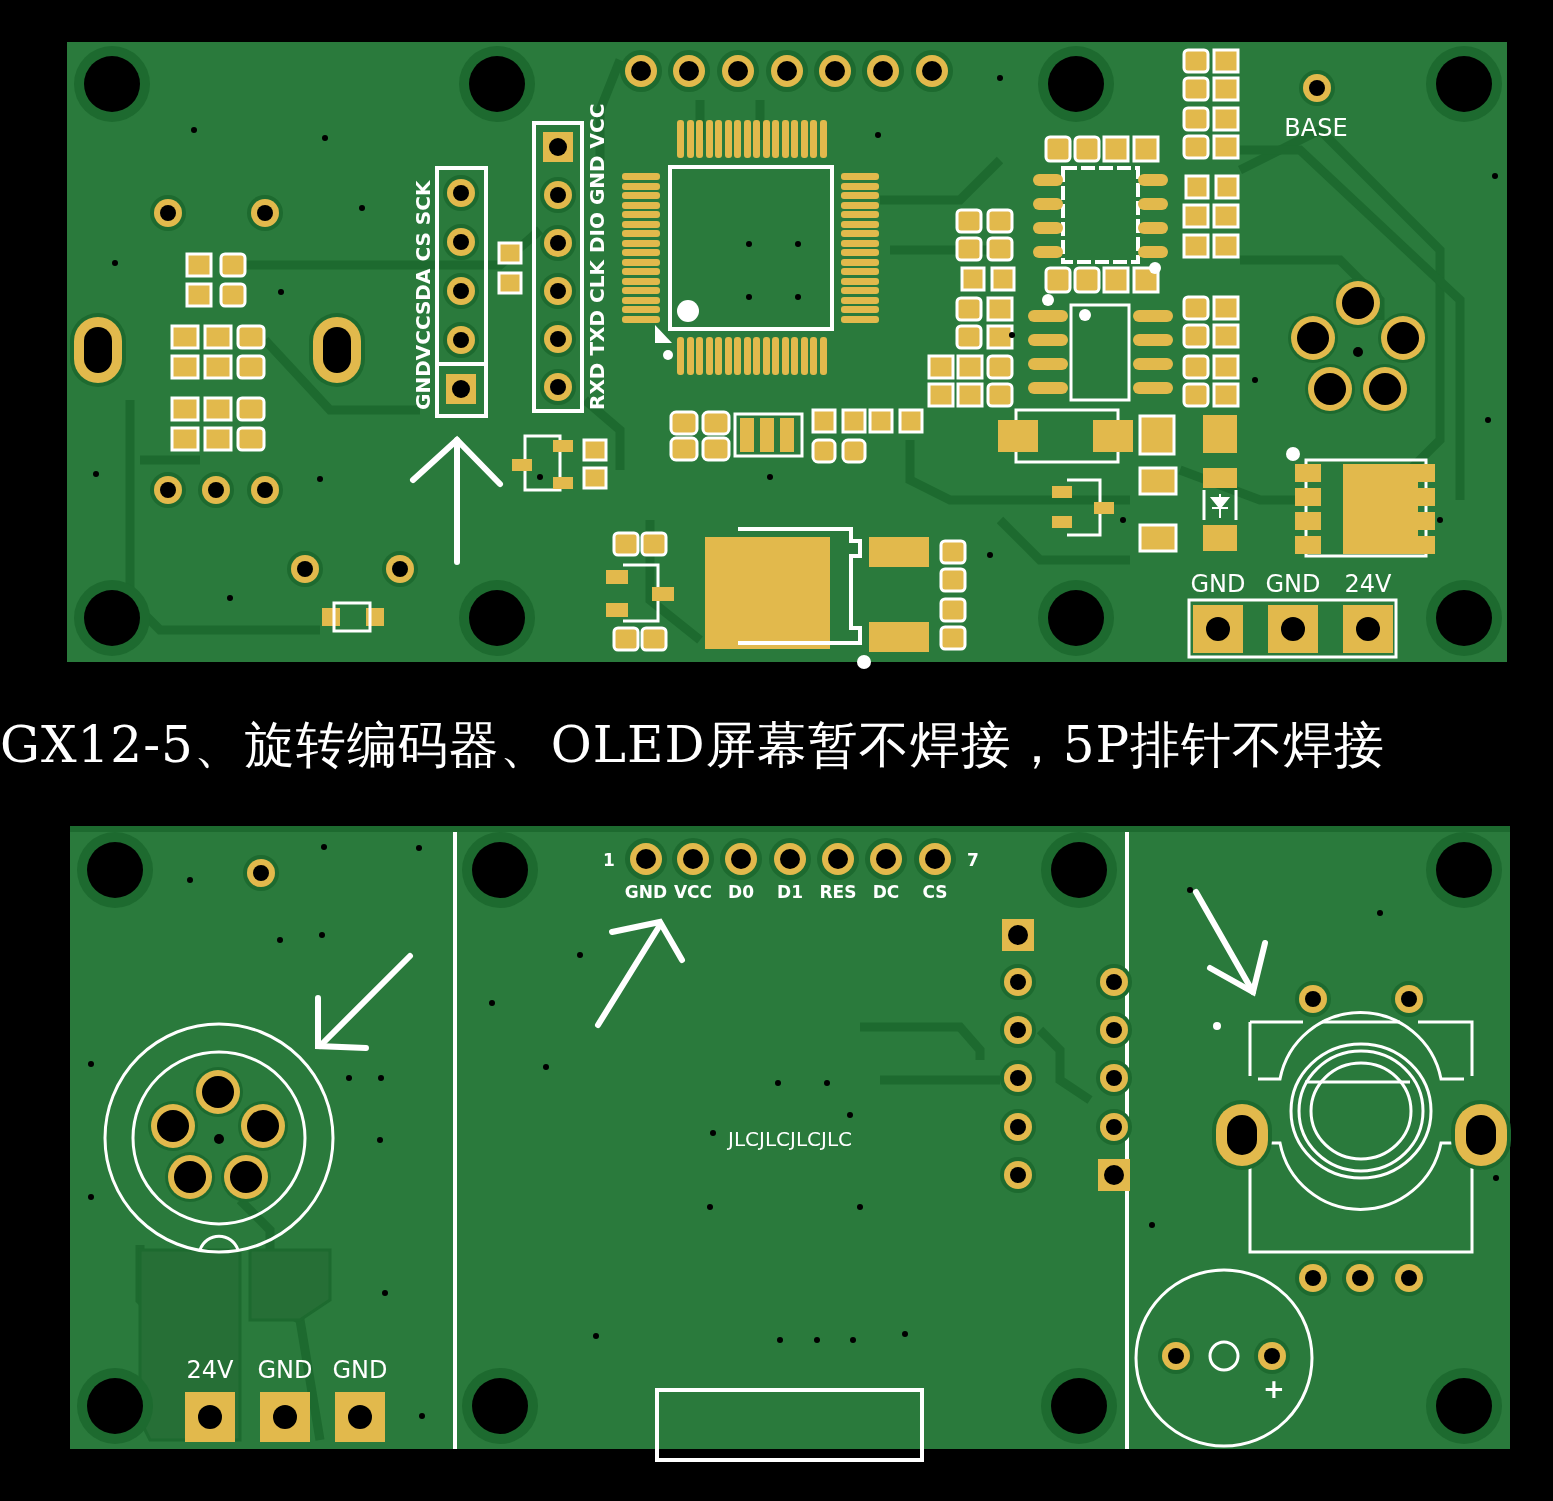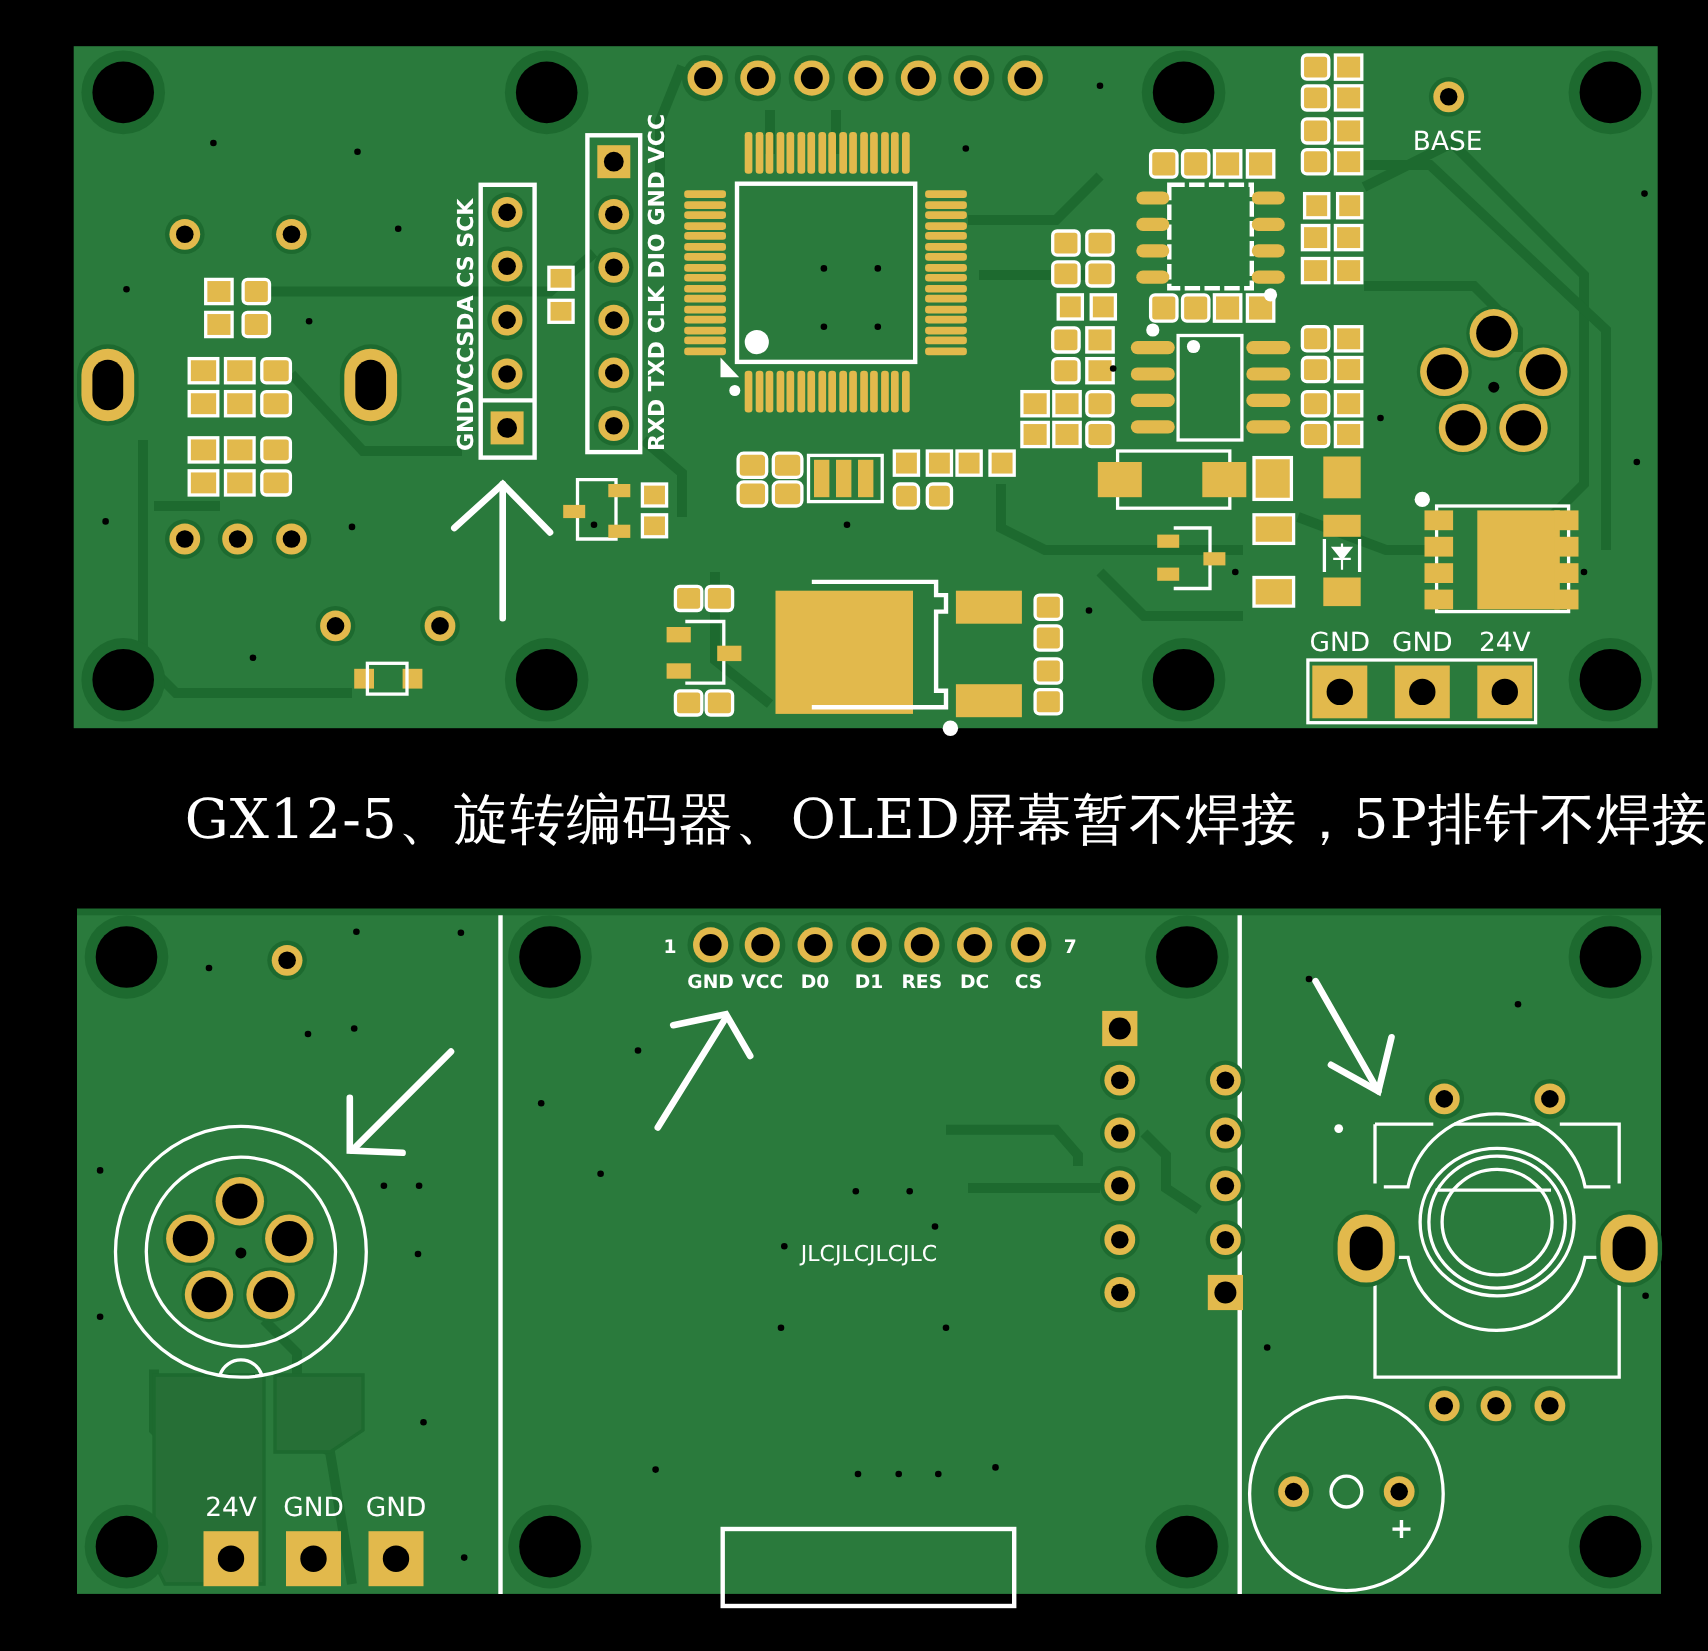--- a/index.html
+++ b/index.html
@@ -1,19 +1,19 @@
 <!DOCTYPE html>
 <html><head>
 <meta charset="utf-8">
 <style>
   html,body{margin:0;padding:0;background:#000;}
   body{width:1553px;height:1501px;position:relative;overflow:hidden;font-family:"DejaVu Sans",sans-serif;}
   svg{position:absolute;left:0;top:0;}
   .silk{fill:#ffffff;font-family:"DejaVu Sans",sans-serif;}
-  .caption{position:absolute;left:0;top:712px;width:1553px;text-align:right;color:#fff;
+  .caption{position:absolute;left:0;top:712px;width:1553px;text-align:left;color:#fff;
     font-family:"DejaVu Serif",serif;font-size:50px;letter-spacing:1px;white-space:nowrap;}
 </style>
 </head>
 <body>
 
 <svg width="1553" height="1501" viewBox="0 0 1553 1501">
   <defs>
     <g id="tht">
       <circle r="21" fill="#1d6a2f"></circle>
       <circle r="16" fill="#e2b94c"></circle>

